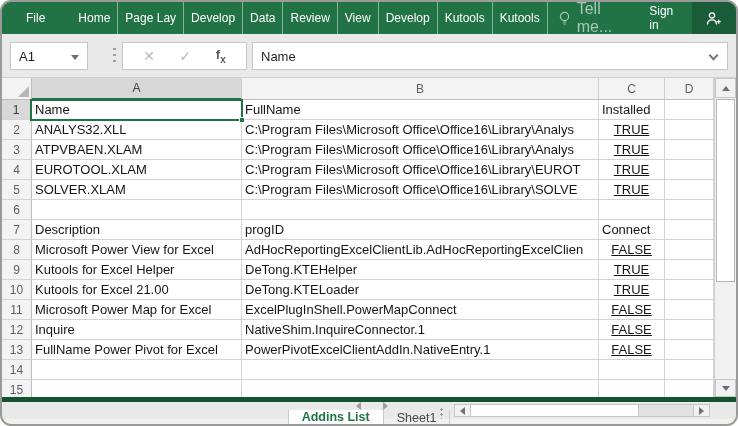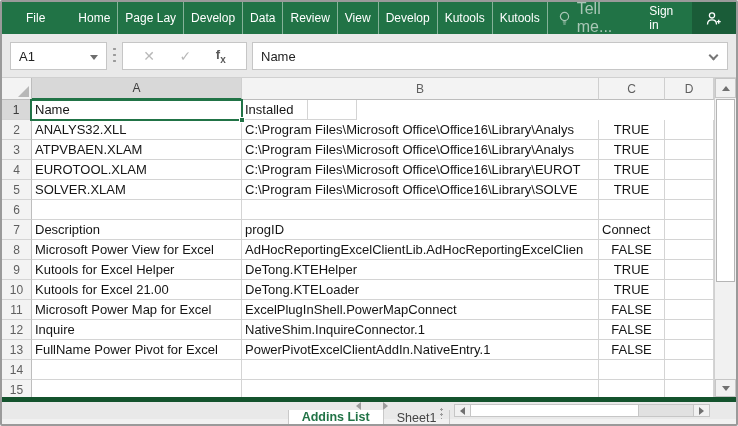--- a/index.html
+++ b/index.html
@@ -1,32 +1,32 @@
 <!DOCTYPE html>
 <html><head>
 <meta charset="utf-8">
 <style>
   html,body{margin:0;padding:0;background:#fff;}
   *{box-sizing:border-box;font-family:"Liberation Sans",sans-serif;}
-  .window{position:relative;width:738px;height:426px;border:2px solid #9a9a9a;border-radius:2px;overflow:hidden;background:#84cc16;}
+  .window{position:relative;width:738px;height:426px;border:2px solid #9a9a9a;border-radius:11px;overflow:hidden;background:#84cc16;}
 
   
   .ribbon{height:32px;background:#217346;display:flex;align-items:stretch;justify-content:space-between;color:#fff;}
   .rtabs{display:flex;align-items:stretch;}
   .rtab{display:flex;align-items:center;padding:0 7px;font-size:12px;white-space:nowrap;cursor:pointer;position:relative;}
   .rtab:not(.file){border-right:1px solid rgba(255,255,255,.45);}
   .rtab.file{margin-left:14px;margin-right:16px;padding:0 10px;}
   .rright{display:flex;align-items:stretch;}
   .tellme{display:flex;align-items:center;gap:6px;color:#a9c7b6;font-size:16px;padding:0 10px;cursor:pointer;}
   .signin{display:flex;align-items:center;font-size:12px;padding:0 12px;cursor:pointer;}
   .share{display:flex;align-items:center;gap:7px;background:#1a5c38;padding:0 14px;font-size:12px;cursor:pointer;}
 
   
   .fbarrow{height:44px;background:#e9e9e9;position:relative;border-bottom:1px solid #d0d0d0;}
-  .namebox{position:absolute;left:8px;top:8px;width:97px;height:28px;background:#fff;border:1px solid #c6c6c6;display:flex;align-items:center;font-size:13px;color:#222;padding-left:8px;cursor:pointer;}
+  .namebox{position:absolute;left:8px;top:8px;width:78px;height:28px;background:#fff;border:1px solid #c6c6c6;display:flex;align-items:center;font-size:13px;color:#222;padding-left:8px;cursor:pointer;}
   .namebox .dd{position:absolute;right:8px;top:12px;width:0;height:0;border-left:4px solid transparent;border-right:4px solid transparent;border-top:5px solid #6d6d6d;}
   .vdots{position:absolute;left:111px;top:12px;width:3px;height:20px;background-image:radial-gradient(circle,#9a9a9a 1.1px,transparent 1.3px);background-size:3px 6px;background-repeat:repeat-y;}
   .fbtns{position:absolute;left:120px;top:8px;width:125px;height:28px;background:#fff;border:1px solid #c6c6c6;display:flex;align-items:center;justify-content:space-around;padding:0 8px;}
   .icox{color:#b8b8b8;font-size:14px;}
   .icoch{color:#b8b8b8;font-size:14px;}
   .icofx{color:#5a5a5a;font-size:13px;font-family:"Liberation Serif",serif;font-weight:bold;}
   .icofx sub{font-size:10px;}
   .fbar{position:absolute;left:250px;top:8px;right:8px;height:28px;background:#fff;border:1px solid #c6c6c6;display:flex;align-items:center;font-size:13px;color:#222;padding-left:8px;cursor:text;}
   .fchev{position:absolute;right:10px;top:9px;width:7px;height:7px;border-right:2px solid #777;border-bottom:2px solid #777;transform:rotate(45deg);}
 
@@ -35,21 +35,21 @@
   .colheads{display:flex;height:22px;}
   .corner{width:30px;height:22px;background:#f3f3f3;border-right:1px solid #bdbdbd;border-bottom:1px solid #bdbdbd;position:relative;cursor:pointer;}
   .corner .tri{position:absolute;right:2px;bottom:2px;width:0;height:0;border-left:11px solid transparent;border-bottom:11px solid #b8b8b8;}
   .ch{height:22px;background:#f3f3f3;border-right:1px solid #cfcfcf;border-bottom:1px solid #bdbdbd;display:flex;align-items:center;justify-content:center;font-size:12px;color:#5f5f5f;cursor:pointer;}
   .ch.sel{background:#d8d8d8;border-bottom:2px solid #217346;color:#3c3c3c;}
   .col-a{width:210px}.col-b{width:357px}.col-c{width:66px}.col-d{width:49px}
   .grow{display:flex;height:20px;}
   .rh{width:30px;background:#f3f3f3;border-right:1px solid #bdbdbd;border-bottom:1px solid #d4d4d4;display:flex;align-items:center;justify-content:center;font-size:12px;color:#5f5f5f;cursor:pointer;}
   .rh.sel{background:#d8d8d8;border-right:2px solid #217346;color:#3c3c3c;}
   .cell{border-right:1px solid #d4d4d4;border-bottom:1px solid #d4d4d4;font-size:13px;color:#151515;display:flex;align-items:center;padding:0 3px;white-space:nowrap;overflow:hidden;cursor:cell;}
-  .cell.center{justify-content:center;padding:0;}
+  .cell.center{justify-content:center;padding:0;text-decoration:underline;}
   .selbox{position:absolute;left:28px;top:21px;width:213px;height:22px;border:2px solid #217346;pointer-events:none;}
   .selbox .handle{position:absolute;right:-4px;bottom:-4px;width:6px;height:6px;background:#217346;border:1px solid #fff;}
 
   
   .vscroll{position:absolute;top:0;right:0;bottom:0;width:22px;background:#f1f1f1;border-left:1px solid #d0d0d0;display:flex;flex-direction:column;cursor:pointer;}
   .sbtn{height:20px;background:#f1f1f1;border:1px solid #c6c6c6;display:flex;align-items:center;justify-content:center;flex:none;}
   .tri-up{width:0;height:0;border-left:4px solid transparent;border-right:4px solid transparent;border-bottom:5px solid #707070;}
   .tri-down{width:0;height:0;border-left:4px solid transparent;border-right:4px solid transparent;border-top:5px solid #707070;}
   .tri-left{width:0;height:0;border-top:4px solid transparent;border-bottom:4px solid transparent;border-right:5px solid #707070;}
   .tri-right{width:0;height:0;border-top:4px solid transparent;border-bottom:4px solid transparent;border-left:5px solid #707070;}
@@ -141,20 +141,21 @@
         </div>
     <div class="ch col-a sel">A</div>
         <div class="ch col-b">B</div>
         <div class="ch col-c">C</div>
         <div class="ch col-d">D</div>
       </div>
     <div class="rows">
         <div class="grow">
           <div class="rh sel">1</div>
           <div class="cell col-a">Name</div>
+          <div class="cell col-b">FullName</div>
           <div class="cell col-c">Installed</div>
           <div class="cell col-d"></div>
         </div>
         <div class="grow">
           <div class="rh">2</div>
           <div class="cell col-a">ANALYS32.XLL</div>
           <div class="cell col-b">C:\Program Files\Microsoft Office\Office16\Library\Analys</div>
           <div class="cell col-c center">TRUE</div>
           <div class="cell col-d"></div>
         </div>

